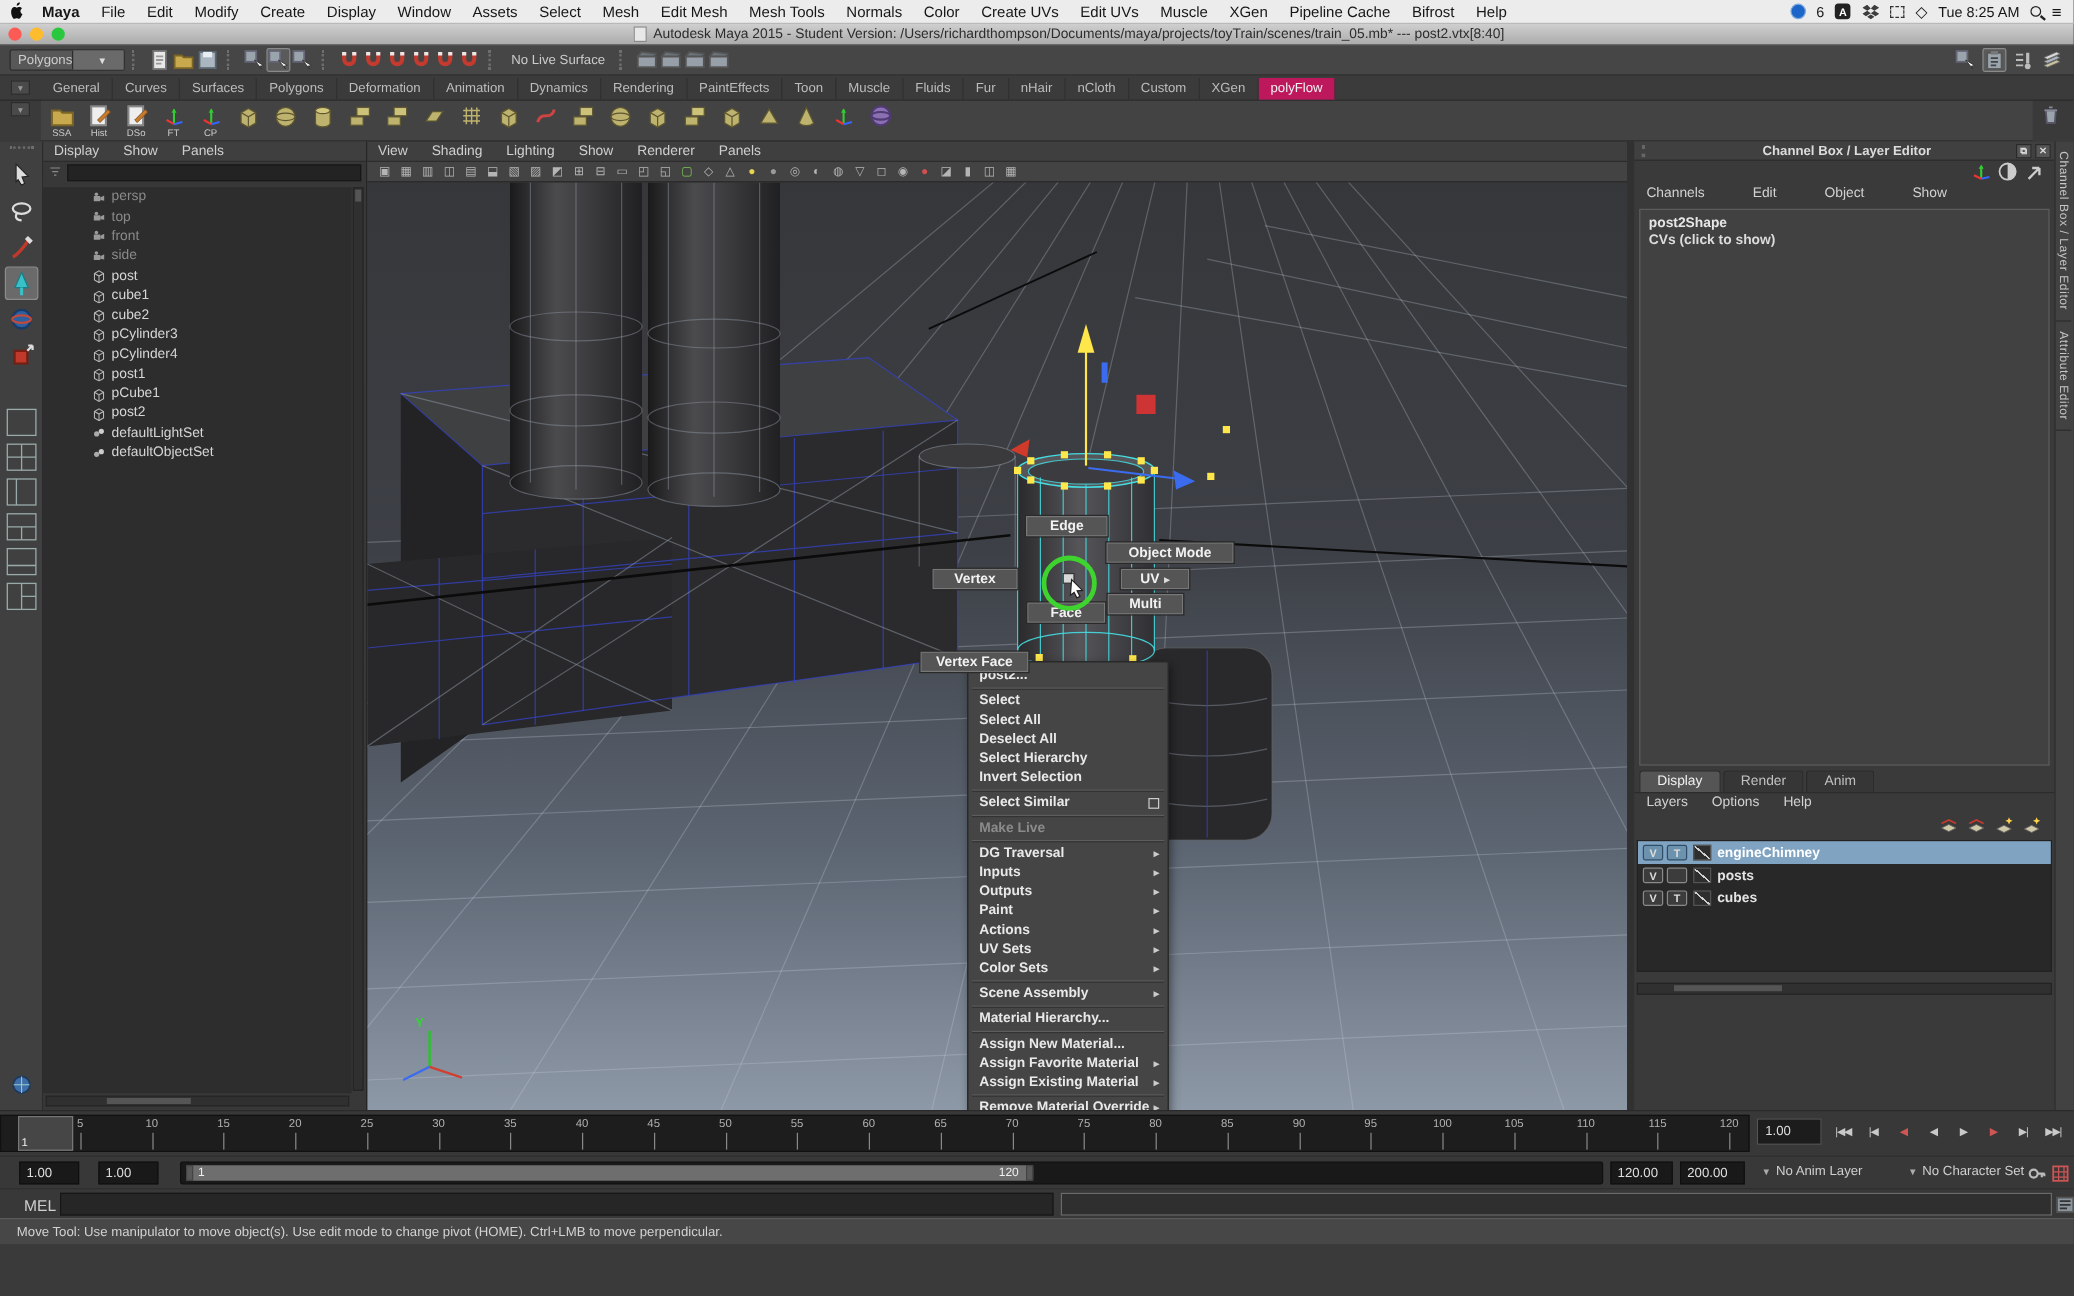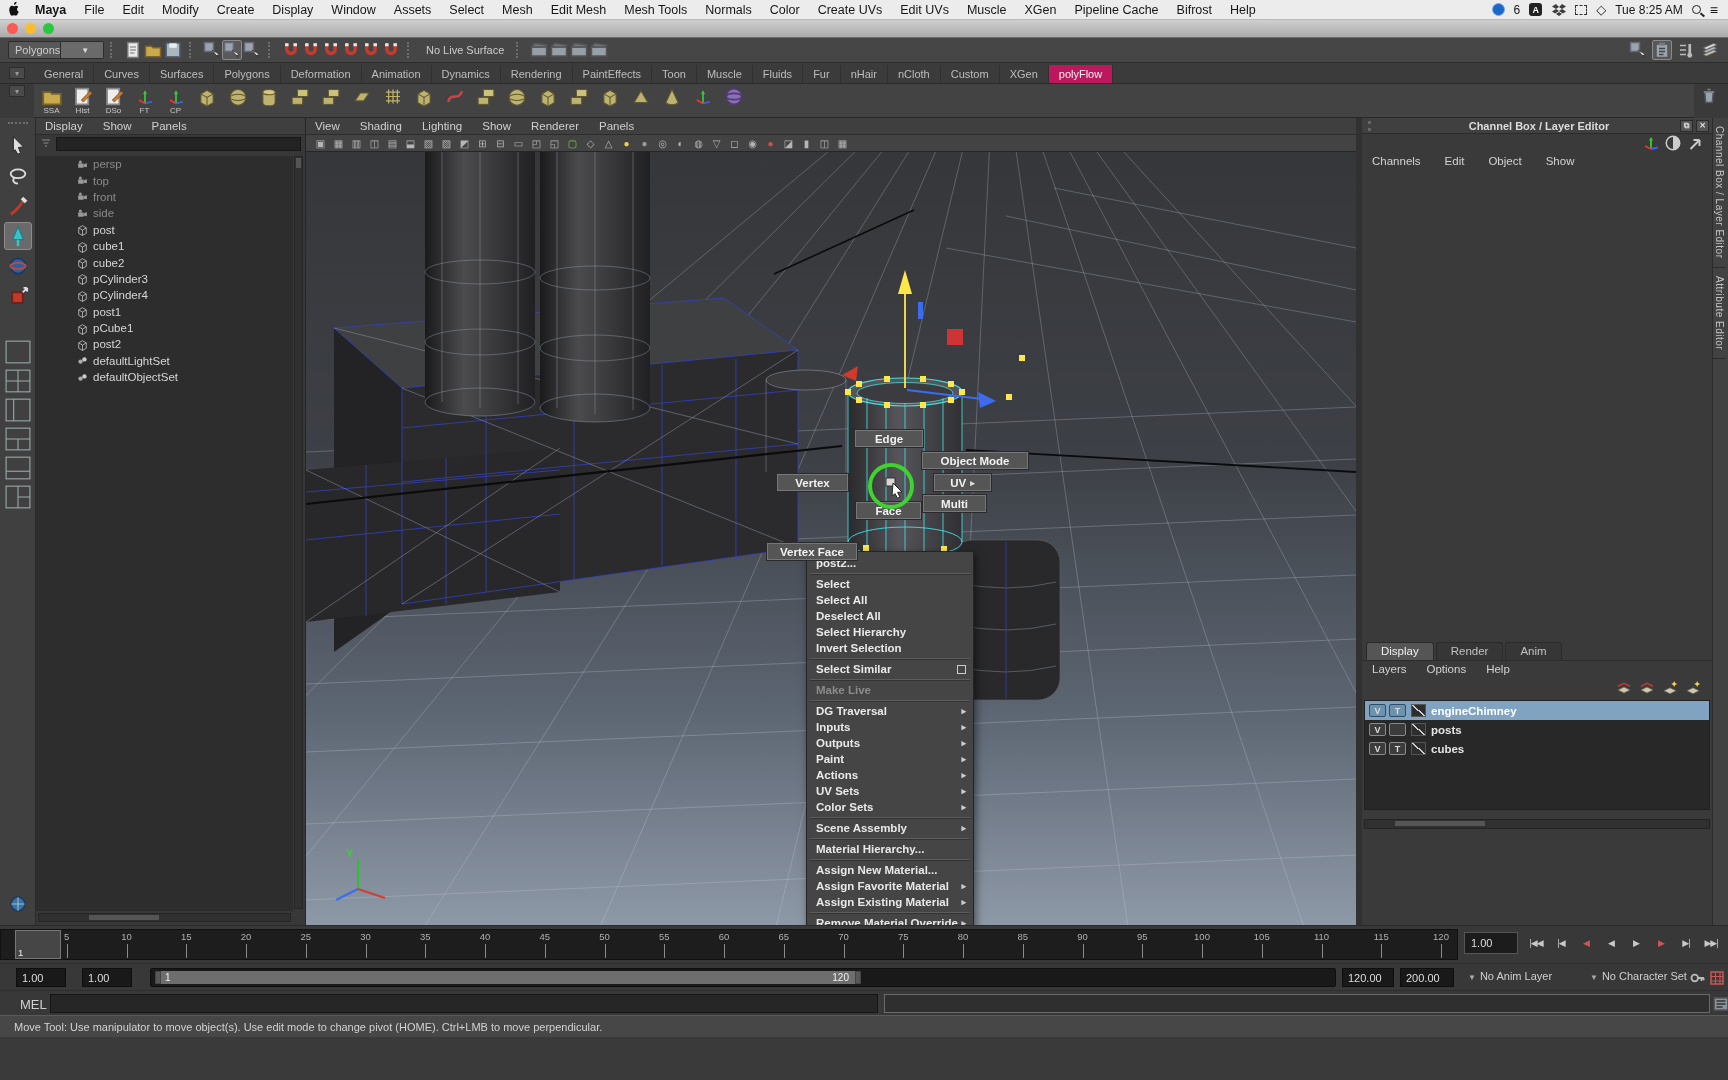--- a/index.html
+++ b/index.html
@@ -110,21 +110,21 @@
 
 #chsplit{left:1356px;top:0;width:6px;height:100%;background:#313131}
 #channel{left:1362px;top:0;width:350px;height:100%;background:#3a3a3a}
 #ch-head{height:16px;display:flex;align-items:center;background:#404040;border-bottom:1px solid #2b2b2b;
  font-size:11px;font-weight:bold;color:#dcdcdc}
 #ch-head .dots{width:30px;border-left:3px dotted #666;height:10px;margin-left:6px}
 #ch-head .t{margin:0 auto}
 .winbtn{width:13px;height:12px;background:#555;border:1px solid #2a2a2a;color:#ddd;font-size:8px;
  display:flex;align-items:center;justify-content:center;margin-right:3px}
 #ch-icons{height:18px;display:flex;justify-content:flex-end;align-items:center;gap:4px;padding-right:8px}
-#ch-menus{height:17px;display:flex;align-items:center;font-size:11.5px;color:#d2d2d2;gap:4px}
+#ch-menus{height:17px;display:flex;align-items:center;font-size:11.5px;color:#d2d2d2;gap:20px}
 #ch-menus span{padding:0 10px}
 #ch-content{position:absolute;left:4px;right:4px;top:56px;height:464px;background:#414141;border:1px solid #5c5c5c}
 #ch-content .r1{font-size:11.5px;font-weight:bold;color:#e6e6e6;padding:5px 0 2px 7px}
 #ch-content .r2{font-size:11.5px;font-weight:bold;color:#dcdcdc;padding:0 0 0 7px}
 
 #le{position:absolute;left:0;right:0;top:524px;bottom:0}
 #le-tabs{display:flex;height:19px;padding-left:4px;gap:2px;border-bottom:1px solid #2c2c2c}
 .letab{padding:2px 14px;font-size:11.5px;color:#c0c0c0;background:#363636;border:1px solid #2a2a2a;
  border-bottom:none;border-radius:3px 3px 0 0}
 .letab.active{background:#555;color:#f0f0f0}
@@ -225,20 +225,24 @@
     <span>Tue 8:25 AM</span>
     <span class="mag"></span>
     <span style="font-size:14px">≡</span>
   </span>
 </div>
 
 <div id="titlebar" class="abs">
   <span class="tl" style="background:#fc5b55"></span>
   <span class="tl" style="background:#fdbc2e"></span>
   <span class="tl" style="background:#29c83f"></span>
+  <span class="title">
+    <span class="doc"></span>
+    <span>Autodesk Maya 2015 - Student Version: /Users/richardthompson/Documents/maya/projects/toyTrain/scenes/train_05.mb*   ---   post2.vtx[8:40]</span>
+  </span>
 </div>
 
 <div id="statusline" class="abs">
   <div id="menuset">
     <span>Polygons</span>
     <span class="dd">▼</span>
   </div>
   <span class="grip"></span>
   <span id="sl-file" style="display:flex">
       <span class="sl-ic">
@@ -1213,20 +1217,24 @@
             <path d="M3 10L9 4M9 4v4M9 4H5" stroke="#ccc" stroke-width="1.3" fill="none"></path>
           </svg>
         </span>
       </div>
     <div id="ch-menus">
         <span>Channels</span>
         <span>Edit</span>
         <span>Object</span>
         <span>Show</span>
       </div>
+    <div id="ch-content">
+      <div class="r1">post2Shape</div>
+      <div class="r2">CVs (click to show)</div>
+    </div>
     <div id="le">
       <div id="le-tabs">
           <span class="letab active">Display</span>
           <span class="letab">Render</span>
           <span class="letab">Anim</span>
         </div>
       <div id="le-menus">
           <span>Layers</span>
           <span>Options</span>
           <span>Help</span>

